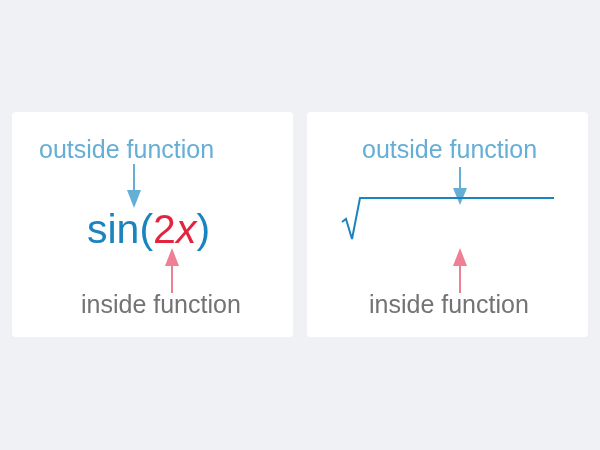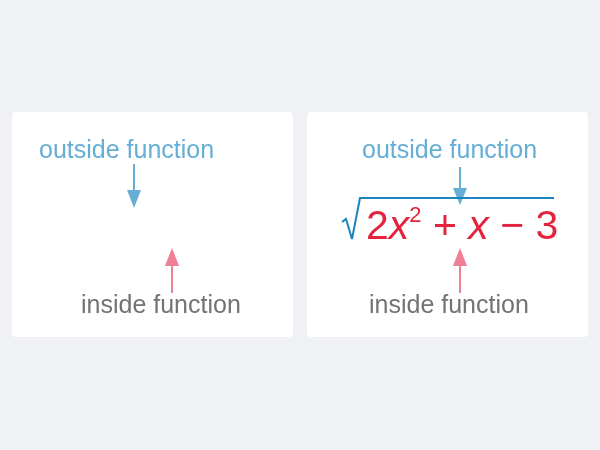--- a/index.html
+++ b/index.html
@@ -41,42 +41,38 @@
   </style>
 </head>
 <body>
 
 <div class="card left">
   <div class="label outside" style="left:27px; top:25px;">outside function</div>
   <svg style="left:112px; top:52px;" width="20" height="45">
     <line x1="10" y1="0" x2="10" y2="30" stroke="#65aed6" stroke-width="2"></line>
     <polygon points="3,26 17,26 10,44" fill="#65aed6"></polygon>
   </svg>
+  <div class="expr" style="left:75px; top:97px;">
+    <span class="blue">sin(</span><span class="red">2</span><span class="red it">x</span><span class="blue">)</span>
+  </div>
   <svg style="left:150px; top:136px;" width="20" height="45">
     <polygon points="3,18 17,18 10,0" fill="#ef7f92"></polygon>
     <line x1="10" y1="14" x2="10" y2="45" stroke="#ef7f92" stroke-width="2"></line>
   </svg>
   <div class="label inside" style="left:69px; top:180px;">inside function</div>
 </div>
 
 <div class="card right">
   <div class="label outside" style="left:55px; top:25px;">outside function</div>
   <svg style="left:143px; top:55px;" width="20" height="40">
     <line x1="10" y1="0" x2="10" y2="25" stroke="#65aed6" stroke-width="2"></line>
     <polygon points="3,21 17,21 10,38" fill="#65aed6"></polygon>
   </svg>
 
   <svg style="left:35px; top:85px;" width="215" height="45">
     <polyline points="0,25 4,22 10,42 18,1 212,1" fill="none" stroke="#1a84bf" stroke-width="2"></polyline>
   </svg>
-  <div class="expr red" style="left:59px; top:93px;">
-    <span>2</span><span class="it">x</span><sup>2</sup>
-    <span>+</span>
-    <span class="it">x</span>
-    <span>−</span>
-    <span>3</span>
-  </div>
   <svg style="left:143px; top:136px;" width="20" height="45">
     <polygon points="3,18 17,18 10,0" fill="#ef7f92"></polygon>
     <line x1="10" y1="14" x2="10" y2="45" stroke="#ef7f92" stroke-width="2"></line>
   </svg>
   <div class="label inside" style="left:62px; top:180px;">inside function</div>
 </div>
 
 </body></html>

